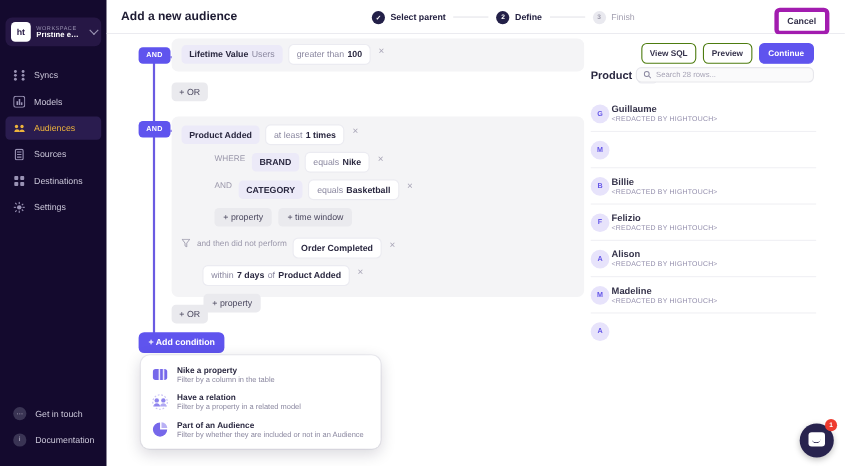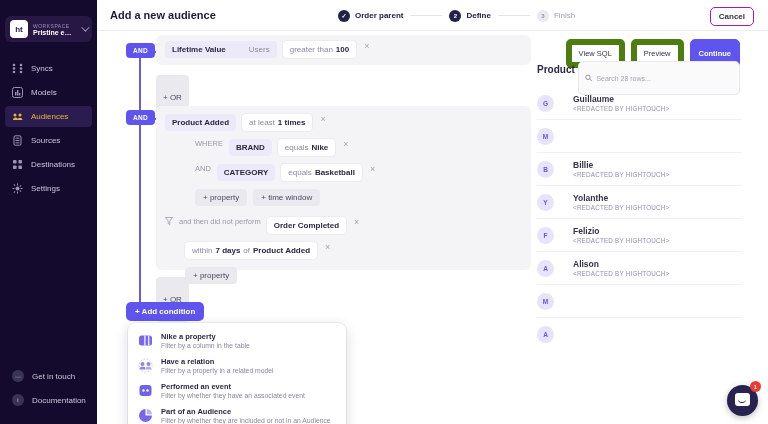--- a/index.html
+++ b/index.html
@@ -24,69 +24,69 @@
   
   .topbar { position:absolute; left:97px; top:0; width:671px; height:31px; background:#fff; border-bottom:1px solid #EBEBF0; }
   .page-title { position:absolute; left:13px; top:9px; font-size:11px; font-weight:bold; color:#1E1C33; }
   .stepper { position:absolute; left:241px; top:0; height:31px; display:flex; align-items:center; gap:7px; }
   .step { display:flex; align-items:center; gap:5px; }
   .step-circle { width:12px; height:12px; border-radius:50%; background:#232048; color:#fff; font-size:6px; display:flex; align-items:center; justify-content:center; font-weight:bold; }
   .step.upcoming .step-circle { background:#E9E9EF; color:#9A97A8; }
   .step-label { font-size:8px; font-weight:bold; color:#232040; }
   .step.upcoming .step-label { color:#A3A0B1; font-weight:normal; }
   .step-line { width:32px; height:1px; background:#E4E4EA; }
-  .cancel-btn { position:absolute; right:14px; top:7px; background:#fff; border:1px solid #a21caf; border-radius:5px; font-size:8px; font-weight:bold; color:#33304A; padding:4px 8px; cursor:pointer; font-family:inherit; }
+  .cancel-btn { position:absolute; right:14px; top:7px; background:#fff; border:4px solid #a21caf; border-radius:5px; font-size:8px; font-weight:bold; color:#33304A; padding:4px 8px; cursor:pointer; font-family:inherit; }
 
   
   .main { position:absolute; left:97px; top:31px; width:671px; height:393px; background:#fff; }
   .tree-line { position:absolute; left:42px; top:20px; width:2px; height:258px; background:#6A5BE2; }
   .and-badge { position:absolute; background:#5F54EE; color:#fff; font-size:6.5px; font-weight:bold; letter-spacing:.3px; padding:4px 7px; border-radius:4px; cursor:pointer; }
   .and-badge::after { content:""; position:absolute; left:100%; top:50%; width:9px; height:2px; background:#6A5BE2; }
   .and-1 { left:29px; top:12px; }
   .and-2 { left:29px; top:79px; }
   .cond-card { position:absolute; left:59px; width:375px; background:#F4F4F6; border-radius:6px; }
   .card-1 { top:4px; height:30px; padding:6px 9px; }
   .card-2 { top:75px; height:164px; padding:8px 9px; }
   .cond-row { display:flex; gap:6px; margin-bottom:8px; }
   .pill { display:inline-flex; align-items:center; gap:3px; font-size:8px; padding:4px 7px; border-radius:4px; cursor:pointer; white-space:nowrap; }
   .pill-lav { background:#ECEAF8; color:#2A2840; font-weight:bold; }
-  .pill-lav .soft { font-weight:normal; color:#8B88A0;margin-left:20px; }
+  .pill-lav .soft { font-weight:normal; color:#8B88A0; }
   .pill-white { background:#fff; box-shadow:0 0 0 1px #EBEBF1; color:#8B88A0; }
   .pill-white b { color:#2A2840; }
   .close-x { color:#A7A4B6; font-size:9px; cursor:pointer; padding:0 2px; }
   .muted-label { font-size:7.5px; color:#9B98AB; }
   .ghost-btn { background:#EAEAEE; border:none; border-radius:4px; font-size:8px; color:#4A475E; padding:4px 8px; cursor:pointer; font-family:inherit; }
-  .or-btn { position:absolute; left:59px; background:#EAEAEE; border:none; border-radius:4px; font-size:8px; color:#4A475E; padding:18px 7px; cursor:pointer; font-family:inherit; }
+  .or-btn { position:absolute; left:59px; background:#EAEAEE; border:none; border-radius:4px; font-size:8px; color:#4A475E; padding:4px 7px; cursor:pointer; font-family:inherit; }
   .or-1 { top:44px; }
   .or-2 { top:246px; }
   .indent-40 { padding-left:30px; }
   .indent-30 { padding-left:20px; }
   .funnel { flex:0 0 auto; }
   .add-cond-btn { position:absolute; left:29px; top:271px; background:#5F54EE; color:#fff; border:none; border-radius:5px; font-size:8px; font-weight:bold; padding:5px 9px; cursor:pointer; font-family:inherit; z-index:2; }
 
   
   .menu { position:absolute; left:31px; top:292px; width:218px; background:#fff; border-radius:8px; box-shadow:0 4px 14px rgba(20,10,46,.16), 0 0 0 1px #F0F0F4; padding:5px 0; z-index:3; }
   .menu-item { display:flex; gap:8px; padding:4px 10px; align-items:flex-start; cursor:pointer; }
   .menu-ico { width:15px; height:15px; flex:0 0 auto; margin-top:1px; }
   .menu-title { font-size:7.5px; font-weight:bold; color:#2A2840; }
   .menu-desc { font-size:6.8px; color:#8B88A0; margin-top:1px; }
 
   
   .results { position:absolute; left:440px; top:0; width:231px; height:393px; }
   .results-toolbar { position:absolute; left:0; right:28px; top:8px; display:flex; justify-content:flex-end; gap:6px; }
-  .btn-outline { background:#fff; border:6px solid #4d7c0f; border-radius:5px; font-size:7.5px; font-weight:normal; color:#33304A; padding:4px 7px; cursor:pointer; font-family:inherit; }
+  .btn-outline { background:#fff; border:1px solid #4d7c0f; border-radius:5px; font-size:7.5px; font-weight:bold; color:#33304A; padding:4px 7px; cursor:pointer; font-family:inherit; }
   .btn-primary { background:#5F54EE; border:1px solid #5F54EE; border-radius:5px; font-size:7.5px; font-weight:bold; color:#fff; padding:4px 8px; cursor:pointer; font-family:inherit; }
   .results-head { position:absolute; left:0; top:32px; display:flex; align-items:center; gap:5px; }
   .results-title { font-size:10px; font-weight:bold; color:#2A2840; }
   .results-count { font-size:6.5px; color:#8B88A0; border:1px solid #ECECF1; background:#FAFAFB; border-radius:3px; padding:2px 4px; }
-  .search-box { position:absolute; left:41px; right:28px; top:30px; height:34px; border:1px solid #E7E7EC; background:#FAFAFB; border-radius:5px; display:flex; align-items:center; gap:4px; padding:0 6px; }
+  .search-box { position:absolute; left:41px; right:28px; top:30px; height:14px; border:1px solid #E7E7EC; background:#FAFAFB; border-radius:5px; display:flex; align-items:center; gap:4px; padding:0 6px; }
   .search-box input { border:none; background:transparent; outline:none; font-size:7px; color:#55526B; width:100%; font-family:inherit; }
   .search-box input::placeholder { color:#A7A4B6; }
   .rows { position:absolute; left:0; top:56px; right:26px; }
-  .person-row { display:flex; align-items:center; gap:19px; height:33px; border-bottom:1px solid #F0F0F4; cursor:pointer; }
+  .person-row { display:flex; align-items:center; gap:2px; height:33px; border-bottom:1px solid #F0F0F4; cursor:pointer; }
   .person-row:last-child { border-bottom:none; }
   .avatar { width:17px; height:17px; border-radius:50%; background:#E7E3FB; color:#6355E8; font-size:6.5px; font-weight:bold; display:flex; align-items:center; justify-content:center; flex:0 0 auto; }
   .person-name { font-size:8.5px; font-weight:bold; color:#35334A; }
   .person-sub { font-size:6.3px; color:#938EAC; letter-spacing:.2px; margin-top:1px; }
 
   
   .intercom { position:absolute; right:10px; bottom:8px; width:31px; height:31px; border-radius:50%; background:#28234E; cursor:pointer; box-shadow:0 2px 6px rgba(0,0,0,.25); }
   .chat-bubble { position:absolute; left:8px; top:8px; width:15px; height:13px; background:#fff; border-radius:3px; }
   .chat-bubble::after { content:""; position:absolute; left:3px; bottom:3px; width:8px; height:3px; border-bottom:1.5px solid #28234E; border-radius:0 0 6px 6px; }
   .intercom-badge { position:absolute; right:-3px; top:-4px; width:11px; height:11px; border-radius:50%; background:#EE3B2F; color:#fff; font-size:6px; font-weight:bold; display:flex; align-items:center; justify-content:center; }
@@ -184,21 +184,21 @@
       <span>Documentation</span>
     </div>
   </div>
 </div>
 
 <div class="topbar">
   <div class="page-title">Add a new audience</div>
   <div class="stepper">
     <div class="step done">
       <div class="step-circle">✓</div>
-      <div class="step-label">Order parent</div>
+      <div class="step-label">Select parent</div>
     </div>
     <div class="step-line"></div>
     <div class="step active">
       <div class="step-circle">2</div>
       <div class="step-label">Define</div>
     </div>
     <div class="step-line"></div>
     <div class="step upcoming">
       <div class="step-circle">3</div>
       <div class="step-label">Finish</div>
@@ -313,31 +313,20 @@
           </g>
           <circle cx="7.5" cy="7.5" r="6.6" fill="none" stroke="#C9C2F6" stroke-dasharray="1.6 1.6"></circle>
         </svg>
       <div>
         <div class="menu-title">Have a relation</div>
         <div class="menu-desc">Filter by a property in a related model</div>
       </div>
     </div>
     <div class="menu-item">
       <svg class="menu-ico" viewBox="0 0 15 15">
-          <rect x="1.5" y="2" width="12" height="11" rx="3" fill="#6F61E8"></rect>
-          <circle cx="5.5" cy="7.5" r="1.2" fill="#fff"></circle>
-          <circle cx="9.5" cy="7.5" r="1.2" fill="#fff"></circle>
-        </svg>
-      <div>
-        <div class="menu-title">Performed an event</div>
-        <div class="menu-desc">Filter by whether they have an associated event</div>
-      </div>
-    </div>
-    <div class="menu-item">
-      <svg class="menu-ico" viewBox="0 0 15 15">
           <path d="M7.5 7.5 L7.5 1 A6.5 6.5 0 1 0 14 7.5 Z" fill="#7668EA"></path>
           <path d="M8.8 6.2 L8.8 0.9 A6 6 0 0 1 14.1 6.2 Z" fill="#B9B1F5"></path>
         </svg>
       <div>
         <div class="menu-title">Part of an Audience</div>
         <div class="menu-desc">Filter by whether they are included or not in an Audience</div>
       </div>
     </div>
   </div>
 
@@ -370,42 +359,39 @@
         <div class="avatar">M</div>
       </div>
       <div class="person-row">
         <div class="avatar">B</div>
         <div>
             <div class="person-name">Billie</div>
             <div class="person-sub">&lt;REDACTED BY HIGHTOUCH&gt;</div>
           </div>
       </div>
       <div class="person-row">
-        <div class="avatar">Y</div>
-        <div>
-            <div class="person-name">Yolanthe</div>
-            <div class="person-sub">&lt;REDACTED BY HIGHTOUCH&gt;</div>
-          </div>
-      </div>
-      <div class="person-row">
         <div class="avatar">F</div>
         <div>
             <div class="person-name">Felizio</div>
             <div class="person-sub">&lt;REDACTED BY HIGHTOUCH&gt;</div>
           </div>
       </div>
       <div class="person-row">
         <div class="avatar">A</div>
         <div>
             <div class="person-name">Alison</div>
             <div class="person-sub">&lt;REDACTED BY HIGHTOUCH&gt;</div>
           </div>
       </div>
       <div class="person-row">
         <div class="avatar">M</div>
+        <div>
+            <div class="person-name">Madeline</div>
+            <div class="person-sub">&lt;REDACTED BY HIGHTOUCH&gt;</div>
+          </div>
       </div>
       <div class="person-row">
         <div class="avatar">A</div>
       </div>
     </div>
   </div>
 </div>
 
 <div class="intercom">
   <div class="chat-bubble"></div>

